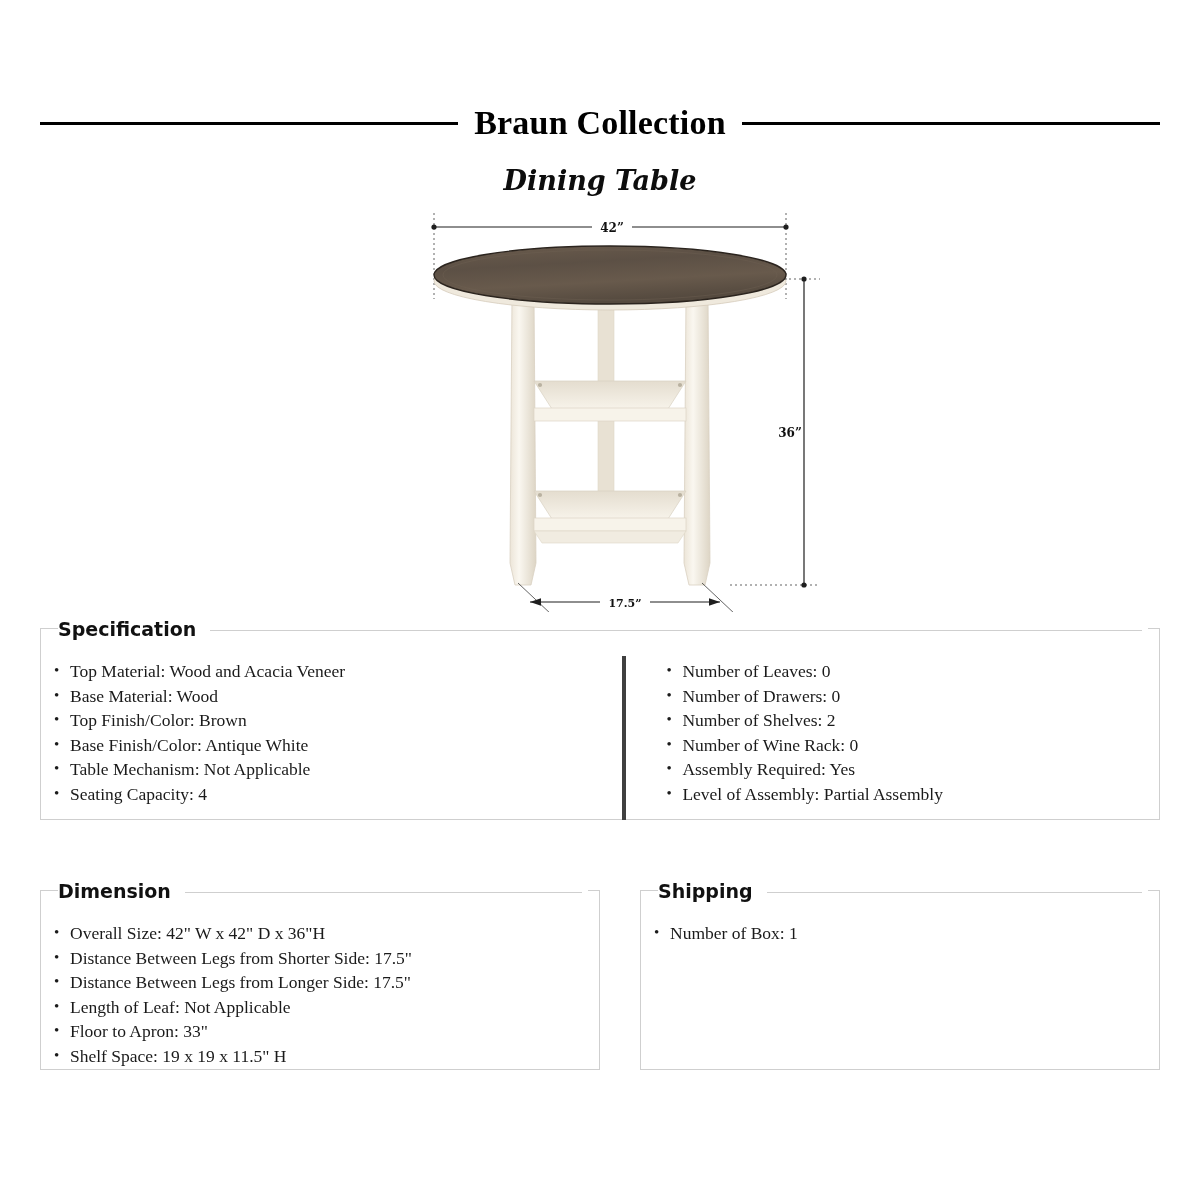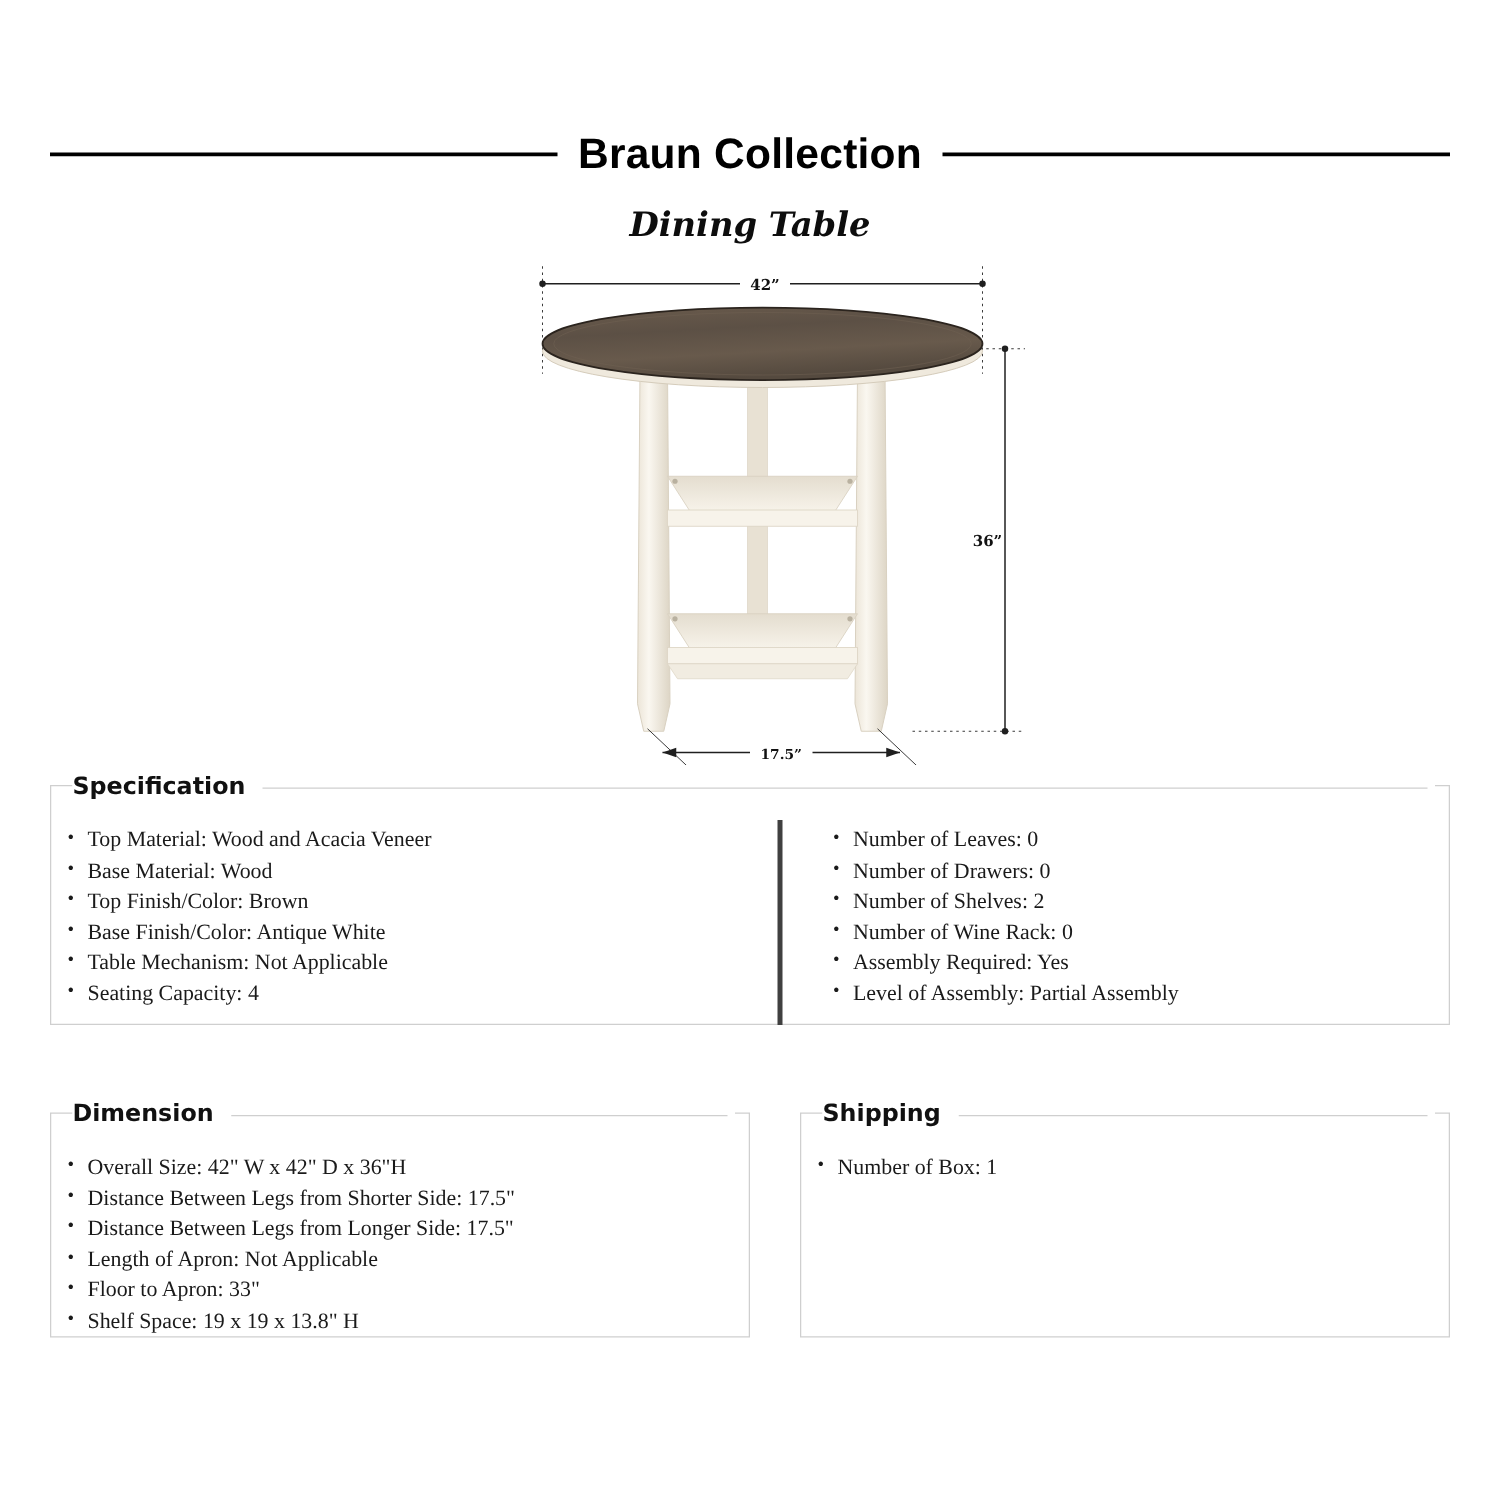--- a/index.html
+++ b/index.html
@@ -28,21 +28,21 @@
     justify-content: center;
   }
   .title-rule {
     flex: 1 1 auto;
     height: 0;
     border-top: 3px solid #000000;
   }
   #collection-title {
     flex: 0 0 auto;
     padding: 0 16px;
-    font-family: Liberation Sans, sans-serif;
+    font-family: Liberation Serif, serif;
     font-weight: bold;
     font-size: 34px;
     line-height: 36px;
     letter-spacing: .2px;
     white-space: nowrap;
     color: #000;
   }
   #product-subtitle {
     position: absolute;
     left: 0;
@@ -288,23 +288,23 @@
   <div class="panel-head">
     <span class="panel-title">Dimension</span>
     <span class="panel-head-rule"></span>
   </div>
   <div class="panel-body">
     <div class="col" style="width:100%">
       <ul class="speclist">
         <li>Overall Size: 42" W x 42" D x 36"H</li>
         <li>Distance Between Legs from Shorter Side: 17.5"</li>
         <li>Distance Between Legs from Longer Side: 17.5"</li>
-        <li>Length of Apron: Not Applicable</li>
+        <li>Length of Leaf: Not Applicable</li>
         <li>Floor to Apron: 33"</li>
-        <li>Shelf Space: 19 x 19 x 13.8" H</li>
+        <li>Shelf Space: 19 x 19 x 11.5" H</li>
       </ul>
     </div>
   </div>
 </div>
 
 <div class="panel" id="panel-shipping">
   <div class="panel-border"></div>
   <div class="panel-head">
     <span class="panel-title">Shipping</span>
     <span class="panel-head-rule"></span>

